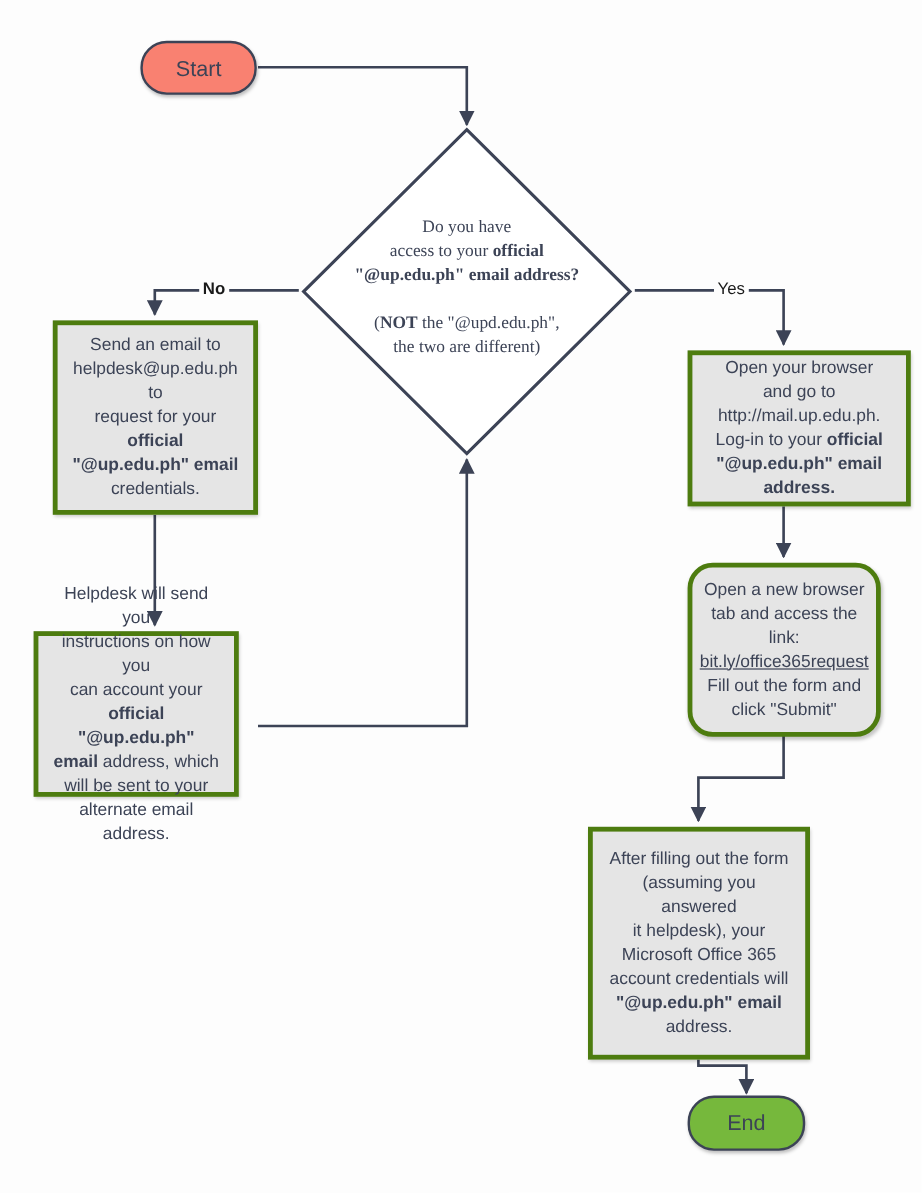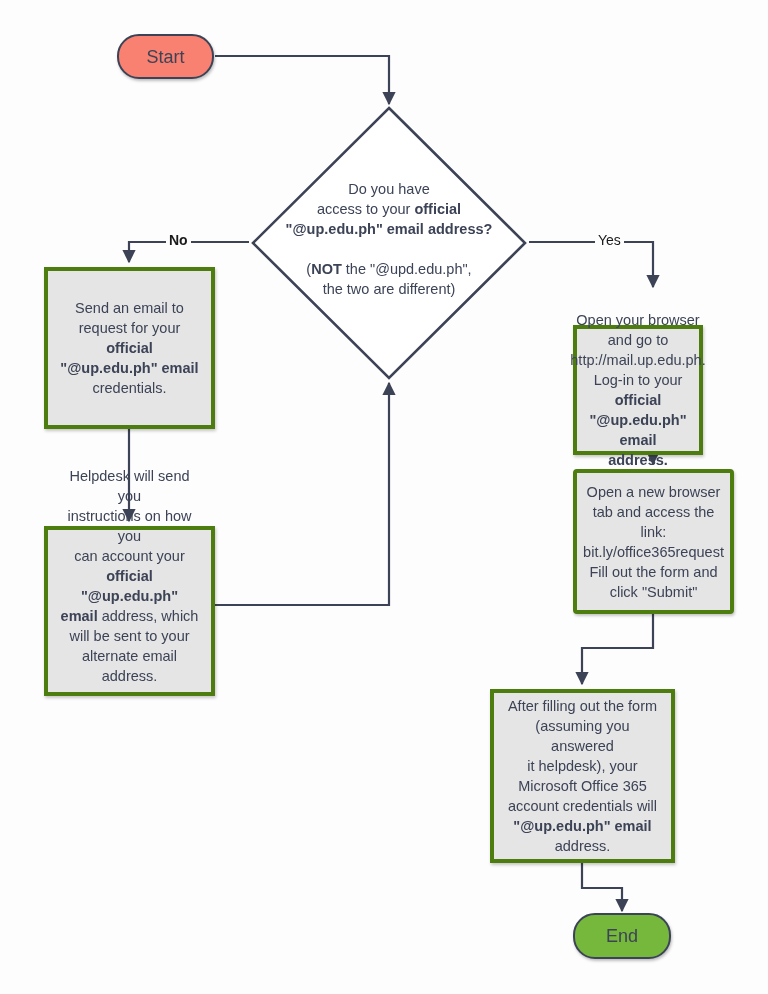--- a/index.html
+++ b/index.html
@@ -42,42 +42,43 @@
     font-size: 18px;
     box-shadow: 1px 2px 3px rgba(0,0,0,0.25);
   }
   .process {
     background: #e5e5e5;
     border: 4px solid #4d7c0f;
     padding: 6px 8px;
     box-shadow: 1px 2px 3px rgba(0,0,0,0.22);
   }
   .process.rounded {
-    border-radius: 4px;
+    border-radius: 21px;
   }
   .diamond-wrap {
     position: absolute;
   }
   .diamond-label {
     position: absolute;
     text-align: center;
     color: #3c4356;
     font-size: 14.5px;
     line-height: 20px;
+    font-family: Liberation Serif, serif;
   }
   .edge-label {
     position: absolute;
     font-size: 14px;
     color: #1a1a1a;
     background: #fdfdfd;
     padding: 0 3px;
     line-height: 16px;
   }
   b { font-weight: bold; }
-  .lnk { }
+  .lnk { text-decoration: underline; }
 </style>
 </head>
 <body>
 
 <div id="canvas">
 
   <svg id="wires" viewBox="0 0 768 994" xmlns="http://www.w3.org/2000/svg">
     <defs>
       <marker id="arrow" viewBox="0 0 10 10" refX="9" refY="5" markerWidth="6" markerHeight="6" orient="auto-start-reverse">
         <path d="M 0 0 L 10 5 L 0 10 z" fill="#3c4356"></path>
@@ -125,39 +126,40 @@
     <span>No</span>
   </div>
 
   <div class="edge-label" style="left:578px; top:232px;margin-left:17px;">
     <span>Yes</span>
   </div>
 
   <div class="node process" style="left:44px; top:267px; width:171px; height:162px;">
     <div>
       <div>Send an email to</div>
+      <div>helpdesk@up.edu.ph to</div>
       <div><span>request for your </span><b>official</b></div>
       <div><b>"@up.edu.ph" email</b></div>
       <div>credentials.</div>
     </div>
   </div>
 
-  <div class="node process" style="left:44px; top:526px; width:171px; height:170px;align-items:flex-end;">
+  <div class="node process" style="left:28px; top:526px; width:171px; height:138px;">
     <div>
       <div>Helpdesk will send you</div>
       <div>instructions on how you</div>
       <div>can account your</div>
       <div><b>official "@up.edu.ph"</b></div>
       <div><b>email</b><span> address, which</span></div>
       <div>will be sent to your</div>
       <div>alternate email address.</div>
     </div>
   </div>
 
-  <div class="node process" style="left:573px; top:292px; width:130px; height:130px;margin-top:33px;">
+  <div class="node process" style="left:573px; top:292px; width:186px; height:130px;">
     <div>
       <div>Open your browser</div>
       <div>and go to</div>
       <div>http://mail.up.edu.ph.</div>
       <div><span>Log-in to your </span><b>official</b></div>
       <div><b>"@up.edu.ph" email</b></div>
       <div><b>address.</b></div>
     </div>
   </div>
 
@@ -165,21 +167,21 @@
     <div>
       <div>Open a new browser</div>
       <div>tab and access the</div>
       <div>link:</div>
       <div class="lnk">bit.ly/office365request</div>
       <div>Fill out the form and</div>
       <div>click "Submit"</div>
     </div>
   </div>
 
-  <div class="node process" style="left:490px; top:689px; width:185px; height:174px;">
+  <div class="node process" style="left:490px; top:689px; width:185px; height:194px;">
     <div>
       <div>After filling out the form</div>
       <div>(assuming you answered</div>
       <div>it helpdesk), your</div>
       <div>Microsoft Office 365</div>
       <div>account credentials will</div>
       <div><b>"@up.edu.ph" email</b></div>
       <div>address.</div>
     </div>
   </div>

